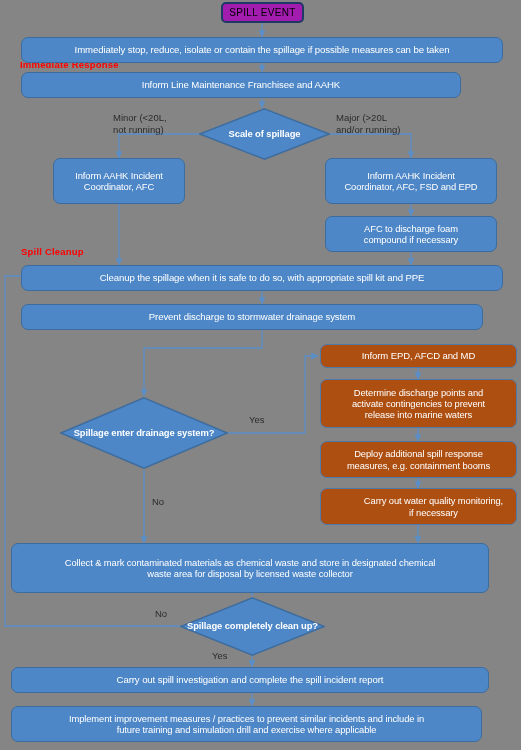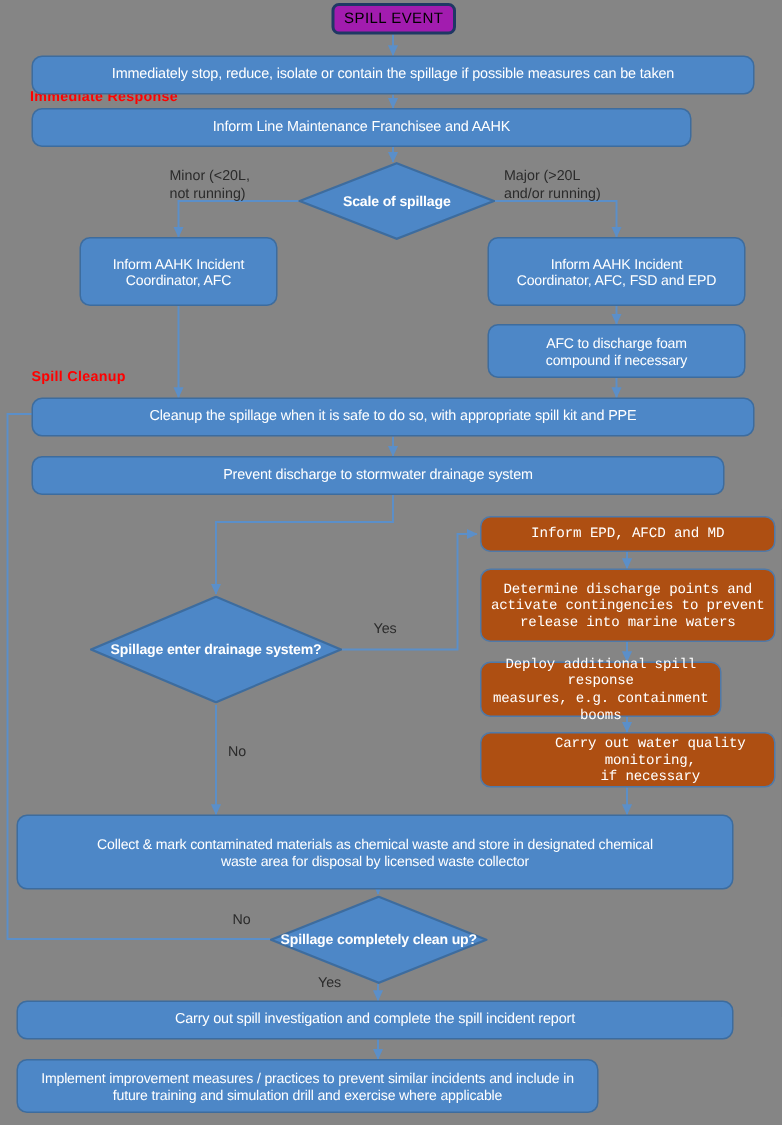--- a/index.html
+++ b/index.html
@@ -35,21 +35,20 @@
     padding: 2px 6px;
     letter-spacing: -0.1px;
   }
   .node.blue {
     background: #4d87c7;
     border: 1.6px solid #3d6c9e;
   }
   .node.orange {
     background: #ae4f12;
     border: 1.6px solid #4f79a8;
-    font-family: Liberation Mono, monospace;
   }
   .node.terminator {
     background: #a21caf;
     border: 2px solid #1f3864;
     color: #000000;
     border-radius: 5px;
     font-weight: normal;
     letter-spacing: 0.3px;
   }
   .diamond-wrap {
@@ -211,21 +210,21 @@
   <div class="node orange" style="left:320px; top:344px; width:197px; height:24px; font-size:9.5px;">
     <span class="txt">Inform EPD, AFCD and MD</span>
   </div>
 
   <div class="node orange" style="left:320px; top:379px; width:197px; height:49px; font-size:9.4px;">
     <span class="txt">Determine discharge points and
 activate contingencies to prevent
 release into marine waters</span>
   </div>
 
-  <div class="node orange" style="left:320px; top:441px; width:161px; height:37px; font-size:9.4px;text-align:center;">
+  <div class="node orange" style="left:320px; top:441px; width:197px; height:37px; font-size:9.4px;text-align:center;">
     <span class="txt">Deploy additional spill response
 measures, e.g. containment booms</span>
   </div>
 
   <div class="node orange" style="left:320px; top:488px; width:197px; height:37px; font-size:9.4px;padding-left:36px;">
     <span class="txt">Carry out water quality monitoring,
 if necessary</span>
   </div>
 
   <div class="node blue" style="left:11px; top:543px; width:478px; height:50px; font-size:9.4px;">
@@ -242,18 +241,18 @@
 clean up?</div>
   </div>
 
   <div class="edge-label" style="left:155px; top:608px;">No</div>
   <div class="edge-label" style="left:212px; top:650px;">Yes</div>
 
   <div class="node blue" style="left:11px; top:667px; width:478px; height:26px; font-size:9.6px;">
     <span class="txt">Carry out  spill  investigation  and complete the spill incident report</span>
   </div>
 
-  <div class="node blue" style="left:11px; top:706px; width:388px; height:36px; font-size:9.4px;">
+  <div class="node blue" style="left:11px; top:706px; width:471px; height:36px; font-size:9.4px;">
     <span class="txt">Implement improvement measures / practices  to prevent similar incidents and  include in
 future training and simulation drill and exercise where applicable</span>
   </div>
 
 </div>
 
 </body></html>

